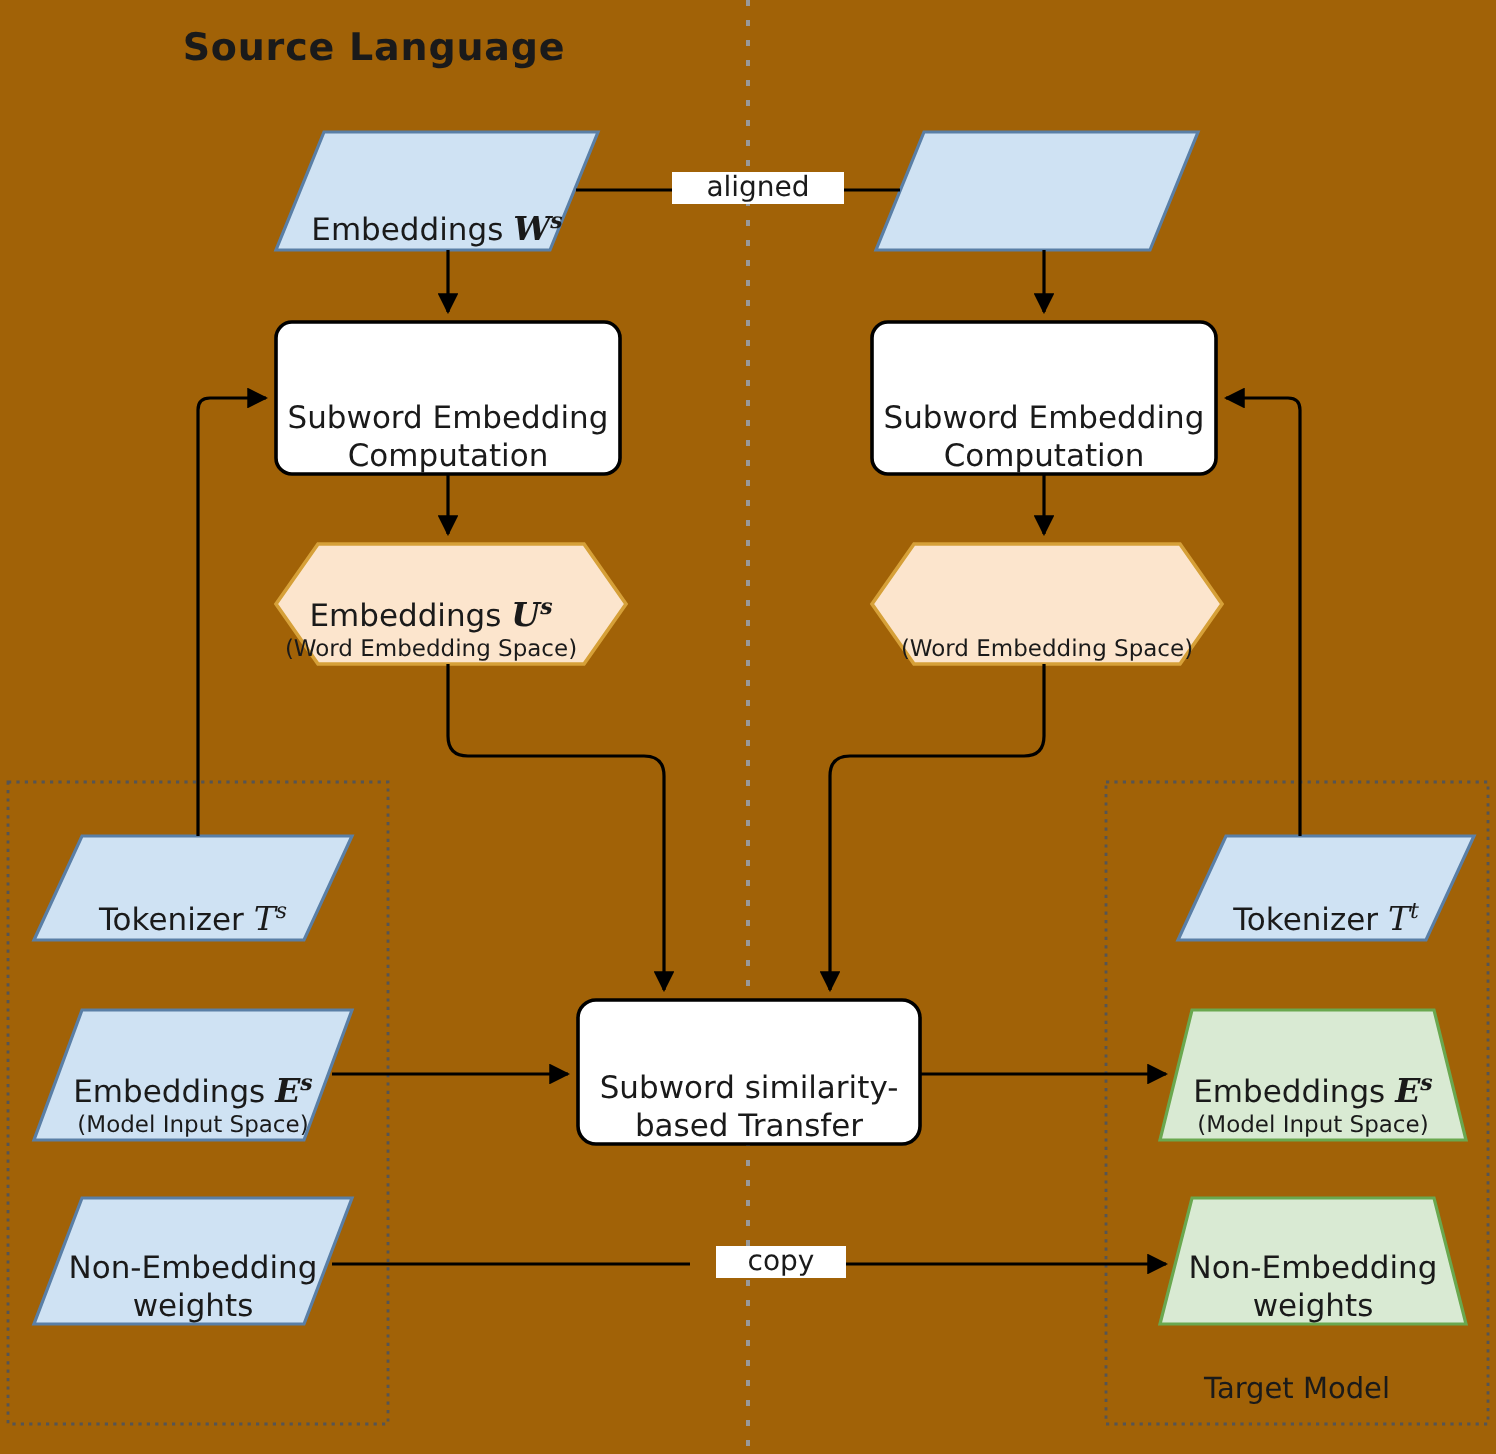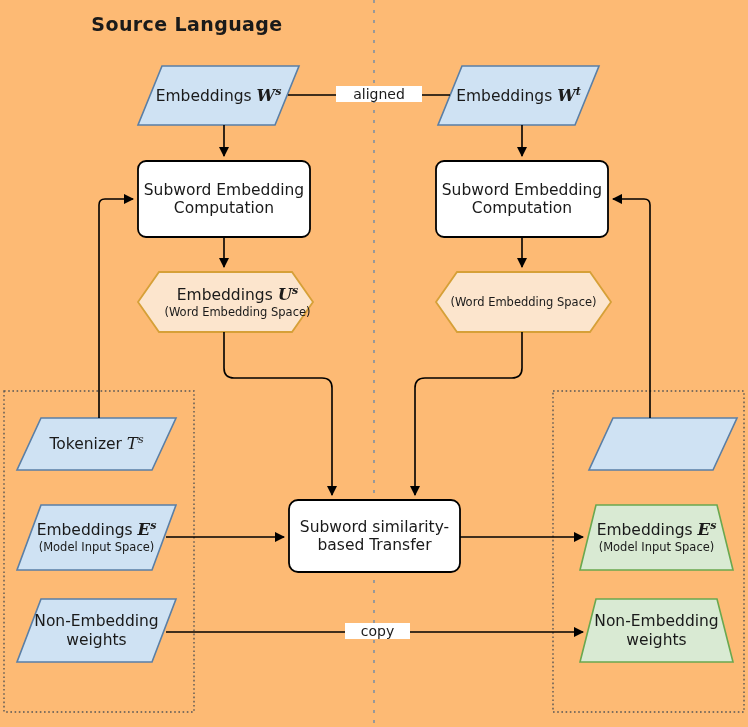--- a/index.html
+++ b/index.html
@@ -4,21 +4,21 @@
 <style>
   html, body {
     margin: 0;
     padding: 0;
     background: #ffffff;
   }
   #diagram-root {
     position: relative;
     width: 748px;
     height: 727px;
-    background: #fdba74;
+    background: #a16207;
     font-family: "DejaVu Sans", "Liberation Sans", sans-serif;
     overflow: hidden;
   }
   svg#diagram-canvas {
     position: absolute;
     left: 0;
     top: 0;
     width: 748px;
     height: 727px;
   }
@@ -30,21 +30,21 @@
     color: #1a1a1a;
     text-align: center;
     white-space: nowrap;
     letter-spacing: 0.4px;
   }
   .node-label {
     position: absolute;
     display: flex;
     flex-direction: column;
     align-items: center;
-    justify-content: center;
+    justify-content: flex-end;
     text-align: center;
     color: #1a1a1a;
     pointer-events: none;
     line-height: 1.18;
   }
   .lbl-main {
     font-size: 15.5px;
     white-space: nowrap;
   }
   .lbl-sub {
@@ -165,56 +165,56 @@
 
   <div class="col-title" style="left:0; top:13px; width:374px;">Source  Language</div>
 
   <div class="node-label" style="left:138px; top:66px; width:161px; height:59px;">
     <div class="lbl-main">
       <span>Embeddings</span>
       <span class="mathvar">W</span><span class="sup">s</span>
     </div>
   </div>
 
-  <div class="node-label" style="left:438px; top:66px; width:161px; height:59px;">
-    <div class="lbl-main">
-      <span>Embeddings</span>
-      <span class="mathvar">W</span><span class="sup">t</span>
-    </div>
-  </div>
 
   <div class="node-label" style="left:138px; top:161px; width:172px; height:76px;">
     <div class="lbl-main">Subword Embedding</div>
     <div class="lbl-main">Computation</div>
   </div>
 
   <div class="node-label" style="left:436px; top:161px; width:172px; height:76px;">
     <div class="lbl-main">Subword Embedding</div>
     <div class="lbl-main">Computation</div>
   </div>
 
-  <div class="node-label" style="left:150px; top:272px; width:175px; height:60px;">
+  <div class="node-label" style="left:128px; top:272px; width:175px; height:60px;">
     <div class="lbl-main">
       <span>Embeddings</span>
       <span class="mathvar">U</span><span class="sup">s</span>
     </div>
     <div class="lbl-sub">(Word Embedding Space)</div>
   </div>
 
   <div class="node-label" style="left:436px; top:272px; width:175px; height:60px;">
     <div class="lbl-sub">(Word Embedding Space)</div>
   </div>
 
   <div class="node-label" style="left:17px; top:418px; width:159px; height:52px;">
     <div class="lbl-main">
       <span>Tokenizer</span>
       <span class="mathvar-light">T</span><span class="sup-light">s</span>
     </div>
   </div>
 
+  <div class="node-label" style="left:589px; top:418px; width:148px; height:52px;">
+    <div class="lbl-main">
+      <span>Tokenizer</span>
+      <span class="mathvar-light">T</span><span class="sup-light">t</span>
+    </div>
+  </div>
 
   <div class="node-label" style="left:17px; top:505px; width:159px; height:65px;">
     <div class="lbl-main">
       <span>Embeddings</span>
       <span class="mathvar">E</span><span class="sup">s</span>
     </div>
     <div class="lbl-sub">(Model Input Space)</div>
   </div>
 
   <div class="node-label" style="left:580px; top:505px; width:153px; height:65px;">
@@ -234,16 +234,17 @@
     <div class="lbl-main">Non-Embedding</div>
     <div class="lbl-main">weights</div>
   </div>
 
   <div class="node-label" style="left:289px; top:500px; width:171px; height:72px;">
     <div class="lbl-main">Subword similarity-</div>
     <div class="lbl-main">based Transfer</div>
   </div>
 
   <div class="edge-label" style="left:336px; top:86px; width:76px;">aligned</div>
-  <div class="edge-label" style="left:345px; top:623px; width:55px;">copy</div>
-
+  <div class="edge-label" style="left:358px; top:623px; width:55px;">copy</div>
+
+  <div class="group-caption" style="left:553px; top:687px; width:191px;">Target Model</div>
 
 </div>
 
 </body></html>

